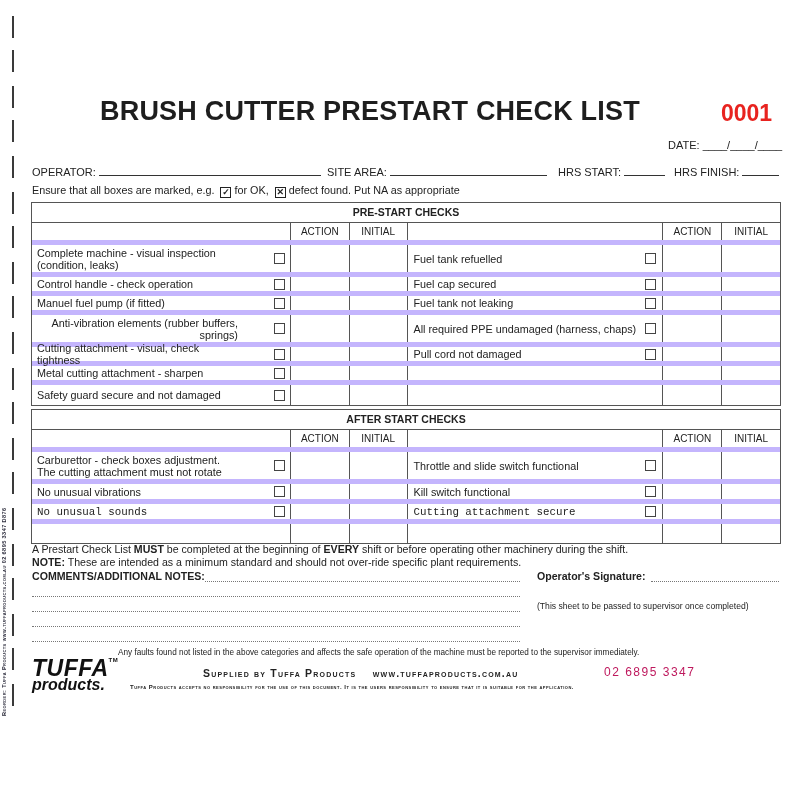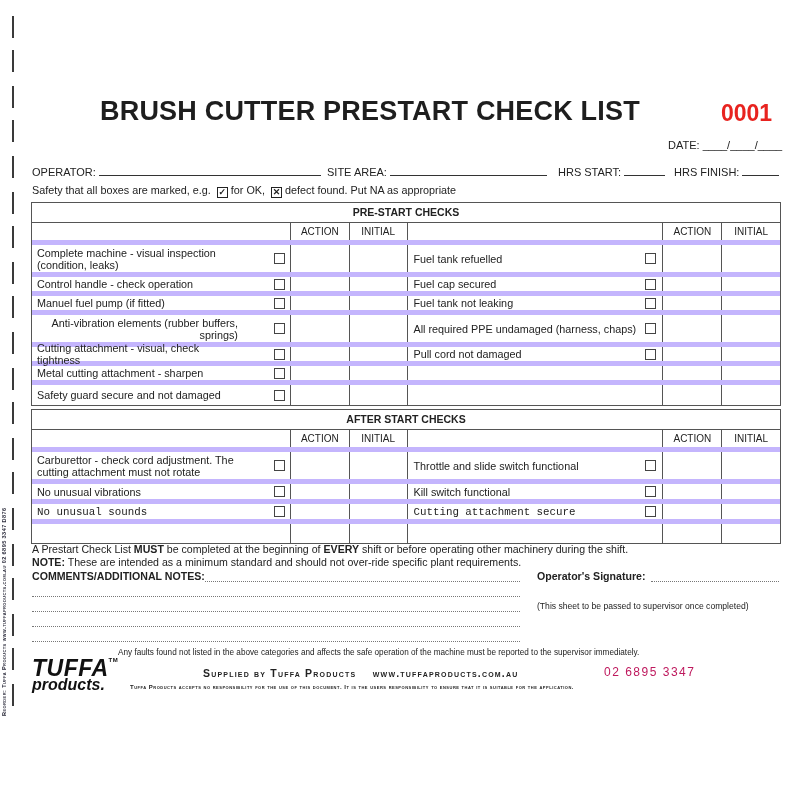--- a/index.html
+++ b/index.html
@@ -99,21 +99,21 @@
   <span>SITE AREA:</span><span class="blank" style="width:157px"></span>
 </div>
 <div class="field-row" style="left:558px">
   <span>HRS START:</span><span class="blank" style="width:41px"></span>
 </div>
 <div class="field-row" style="left:674px">
   <span>HRS FINISH:</span><span class="blank" style="width:37px"></span>
 </div>
 
 <div class="instructions">
-  <span>Safety that all boxes are marked, e.g.</span><span class="eg-box">✓</span><span>for OK,</span><span class="eg-box">✕</span><span>defect found. Put NA as appropriate</span>
+  <span>Ensure that all boxes are marked, e.g.</span><span class="eg-box">✓</span><span>for OK,</span><span class="eg-box">✕</span><span>defect found. Put NA as appropriate</span>
 </div>
 
 <div class="check-table" style="top:202px">
   <div class="table-title">PRE-START CHECKS</div>
   <div class="grid-row head-row">
     <div class="cell c-item"></div>
     <div class="cell c-action">ACTION</div>
     <div class="cell c-initial">INITIAL</div>
     <div class="cell c-item2"></div>
     <div class="cell c-action">ACTION</div>
@@ -225,21 +225,21 @@
     <div class="cell c-item"></div>
     <div class="cell c-action">ACTION</div>
     <div class="cell c-initial">INITIAL</div>
     <div class="cell c-item2"></div>
     <div class="cell c-action">ACTION</div>
     <div class="cell c-initial">INITIAL</div>
   </div>
   <div id="after-rows">
       <div class="grid-row" style="height: 32px;">
         <div class="cell c-item">
-          <span class="item-text">Carburettor - check cord adjustment. The cutting attachment must not rotate</span>
+          <span class="item-text">Carburettor - check boxes adjustment. The cutting attachment must not rotate</span>
           <span class="checkbox"></span>
         </div>
         <div class="cell c-action"></div>
         <div class="cell c-initial"></div>
         <div class="cell c-item2">
           <span class="item-text">Throttle and slide switch functional</span>
           <span class="checkbox"></span>
         </div>
         <div class="cell c-action"></div>
         <div class="cell c-initial"></div>

